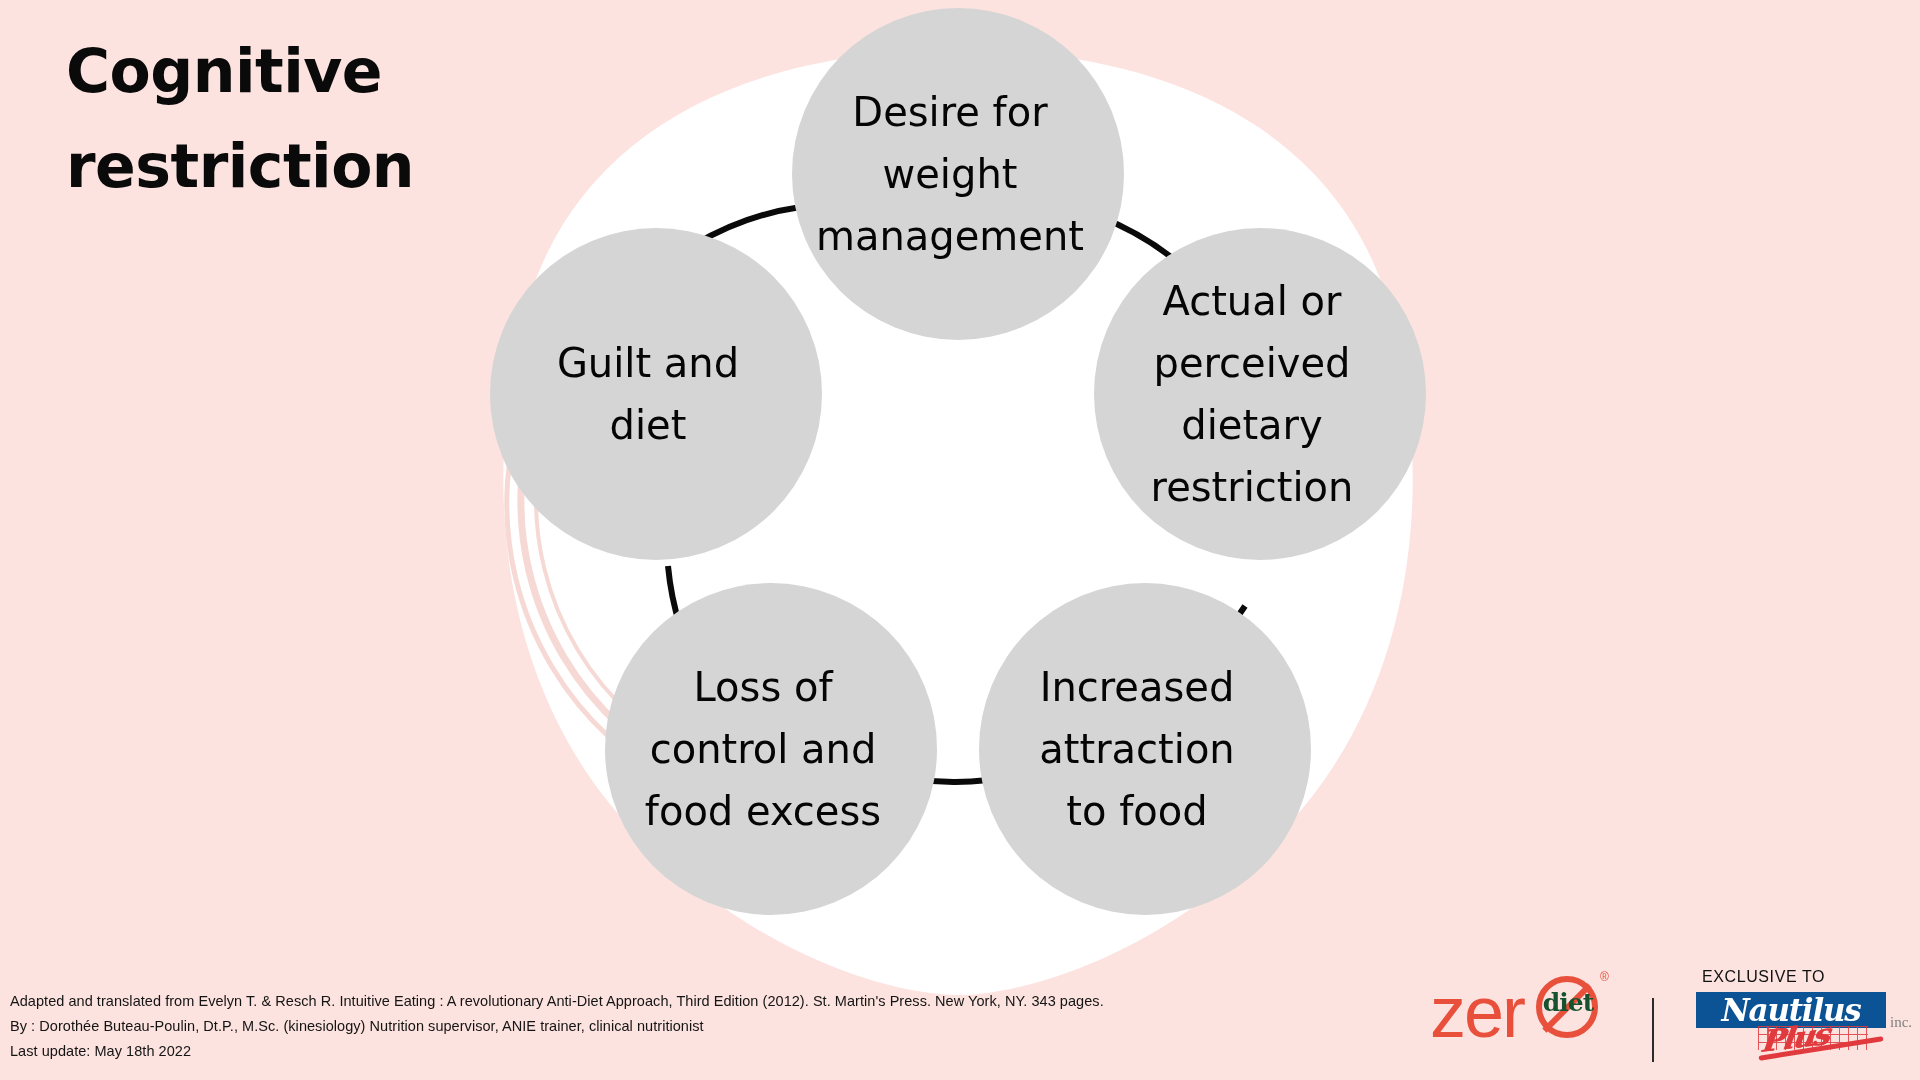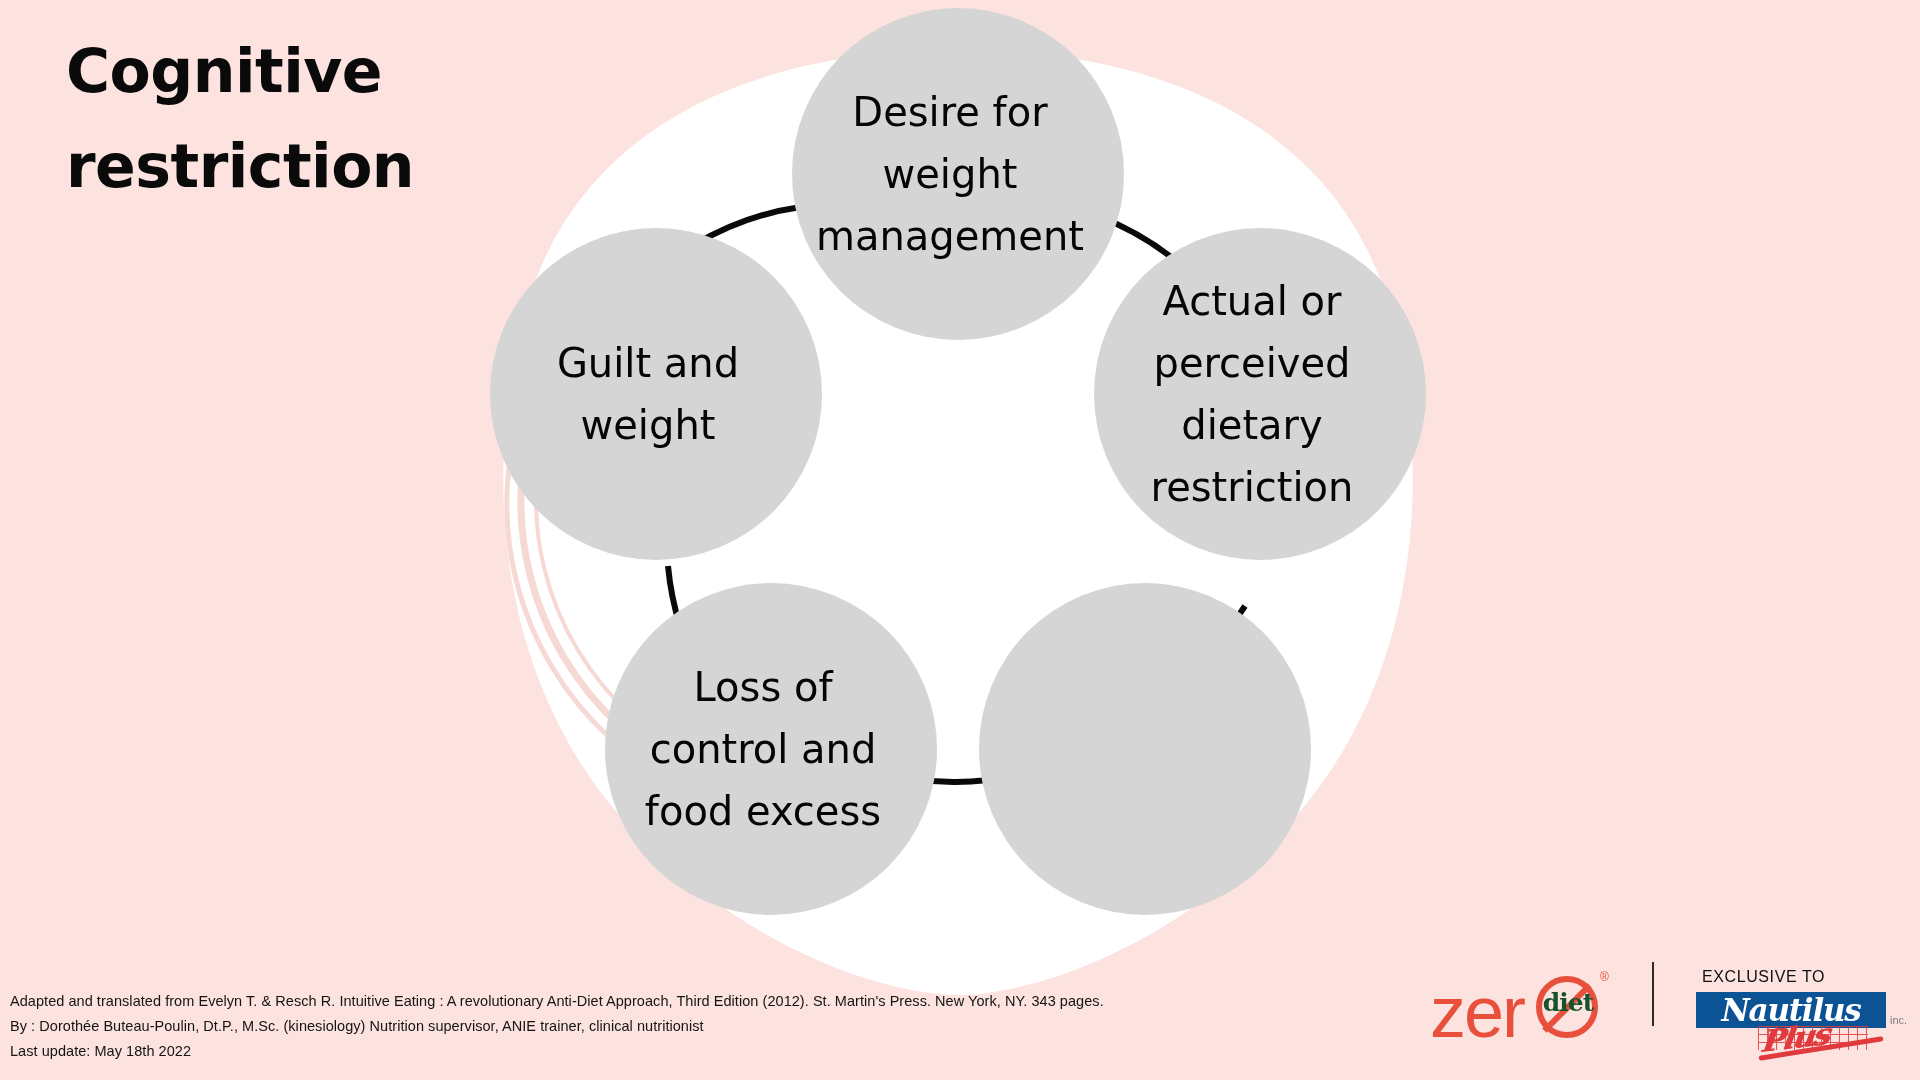--- a/index.html
+++ b/index.html
@@ -47,21 +47,21 @@
     font-size:14.5px;
     line-height:25px;
     letter-spacing:0.05px;
     white-space:nowrap;
   }
   #footer div{white-space:nowrap;}
 
   
   #logos{
     position:absolute;right:14px;bottom:18px;
-    display:flex;align-items:flex-start;gap:16px;
+    display:flex;align-items:flex-end;gap:16px;
     height:100px;
   }
   #zero-logo{
     position:relative;display:flex;align-items:center;
     height:100px;width:186px;
   }
   #zero-word{
     font-family:"Liberation Sans","DejaVu Sans",sans-serif;
     font-weight:400;
     font-size:72px;
@@ -112,22 +112,22 @@
     position:absolute;left:0;top:30px;width:190px;height:36px;
     display:flex;align-items:center;justify-content:center;
     font-family:"DejaVu Serif","Liberation Serif",serif;
     font-weight:700;font-style:italic;
     font-size:31px;color:#ffffff;letter-spacing:-1.2px;
     text-shadow:1px 1px 0 #0b5394;
     border-radius:17px;
   }
   #naut-inc{
     position:absolute;left:194px;top:52px;
-    font-family:Liberation Sans, sans-serif;
-    font-size:11px;color:#7e7e7e;
+    font-family:Liberation Serif, serif;
+    font-size:15px;color:#7e7e7e;
   }
   #naut-plus-wrap{
     position:absolute;left:62px;top:60px;width:124px;height:34px;
   }
   #naut-plus-grid{
     position:absolute;left:0;top:4px;width:110px;height:24px;
     background:
       repeating-linear-gradient(to right,#e03a3e 0 1.5px,transparent 1.5px 9px),
       repeating-linear-gradient(to bottom,#e03a3e 0 1.5px,transparent 1.5px 8px);
     opacity:.85;
@@ -201,27 +201,30 @@
 
     <div class="node-text" style="left:740px;top:44px;width:420px;height:260px;">Desire for
 weight
 management</div>
 
     <div class="node-text" style="left:1050px;top:204px;width:404px;height:380px;">Actual or
 perceived
 dietary
 restriction</div>
 
+    <div class="node-text" style="left:935px;top:594px;width:404px;height:310px;">Increased
+attraction
+to food</div>
 
     <div class="node-text" style="left:561px;top:594px;width:404px;height:310px;">Loss of
 control and
 food excess</div>
 
     <div class="node-text" style="left:446px;top:278px;width:404px;height:232px;">Guilt and
-weight</div>
+diet</div>
   </div>
 
   <div id="footer">
     <div>Adapted and translated from Evelyn T. &amp; Resch R. Intuitive Eating : A revolutionary Anti-Diet Approach, Third Edition (2012). St. Martin's Press. New York, NY. 343 pages.</div>
     <div>By : Dorothée Buteau-Poulin, Dt.P., M.Sc. (kinesiology) Nutrition supervisor, ANIE trainer, clinical nutritionist</div>
     <div>Last update: May 18th 2022</div>
   </div>
 
   <div id="logos">
 

